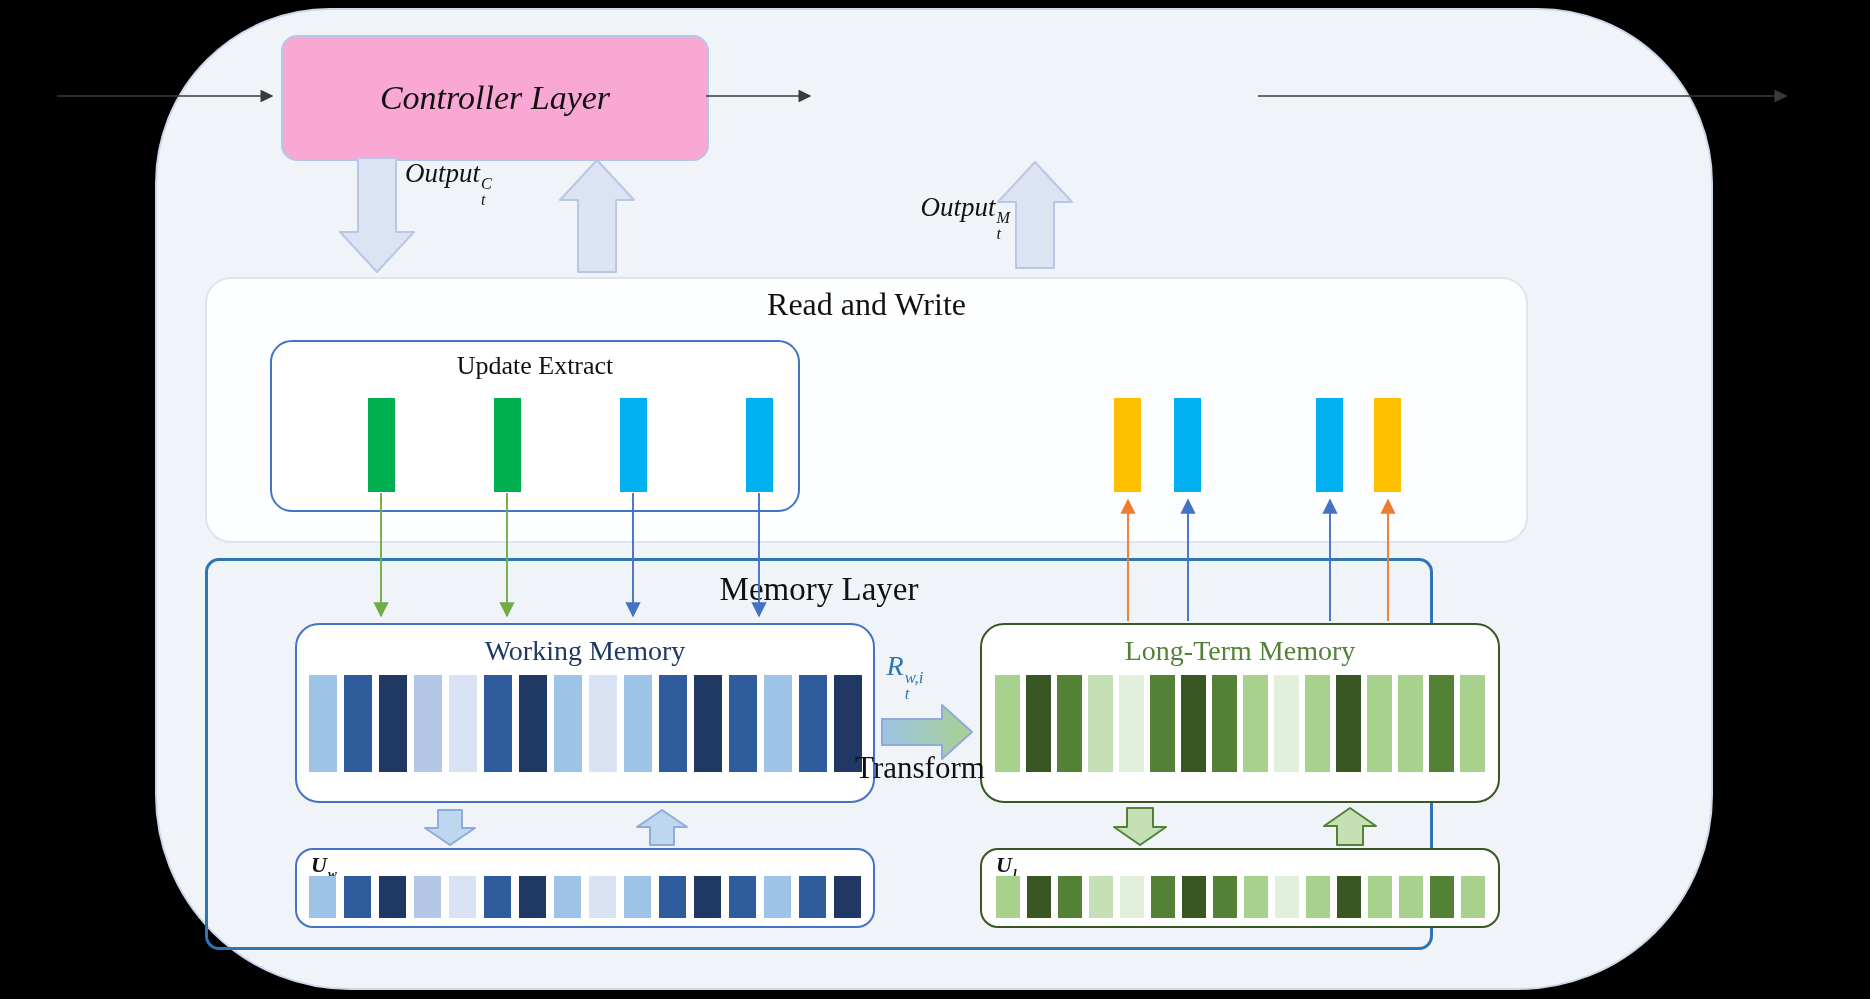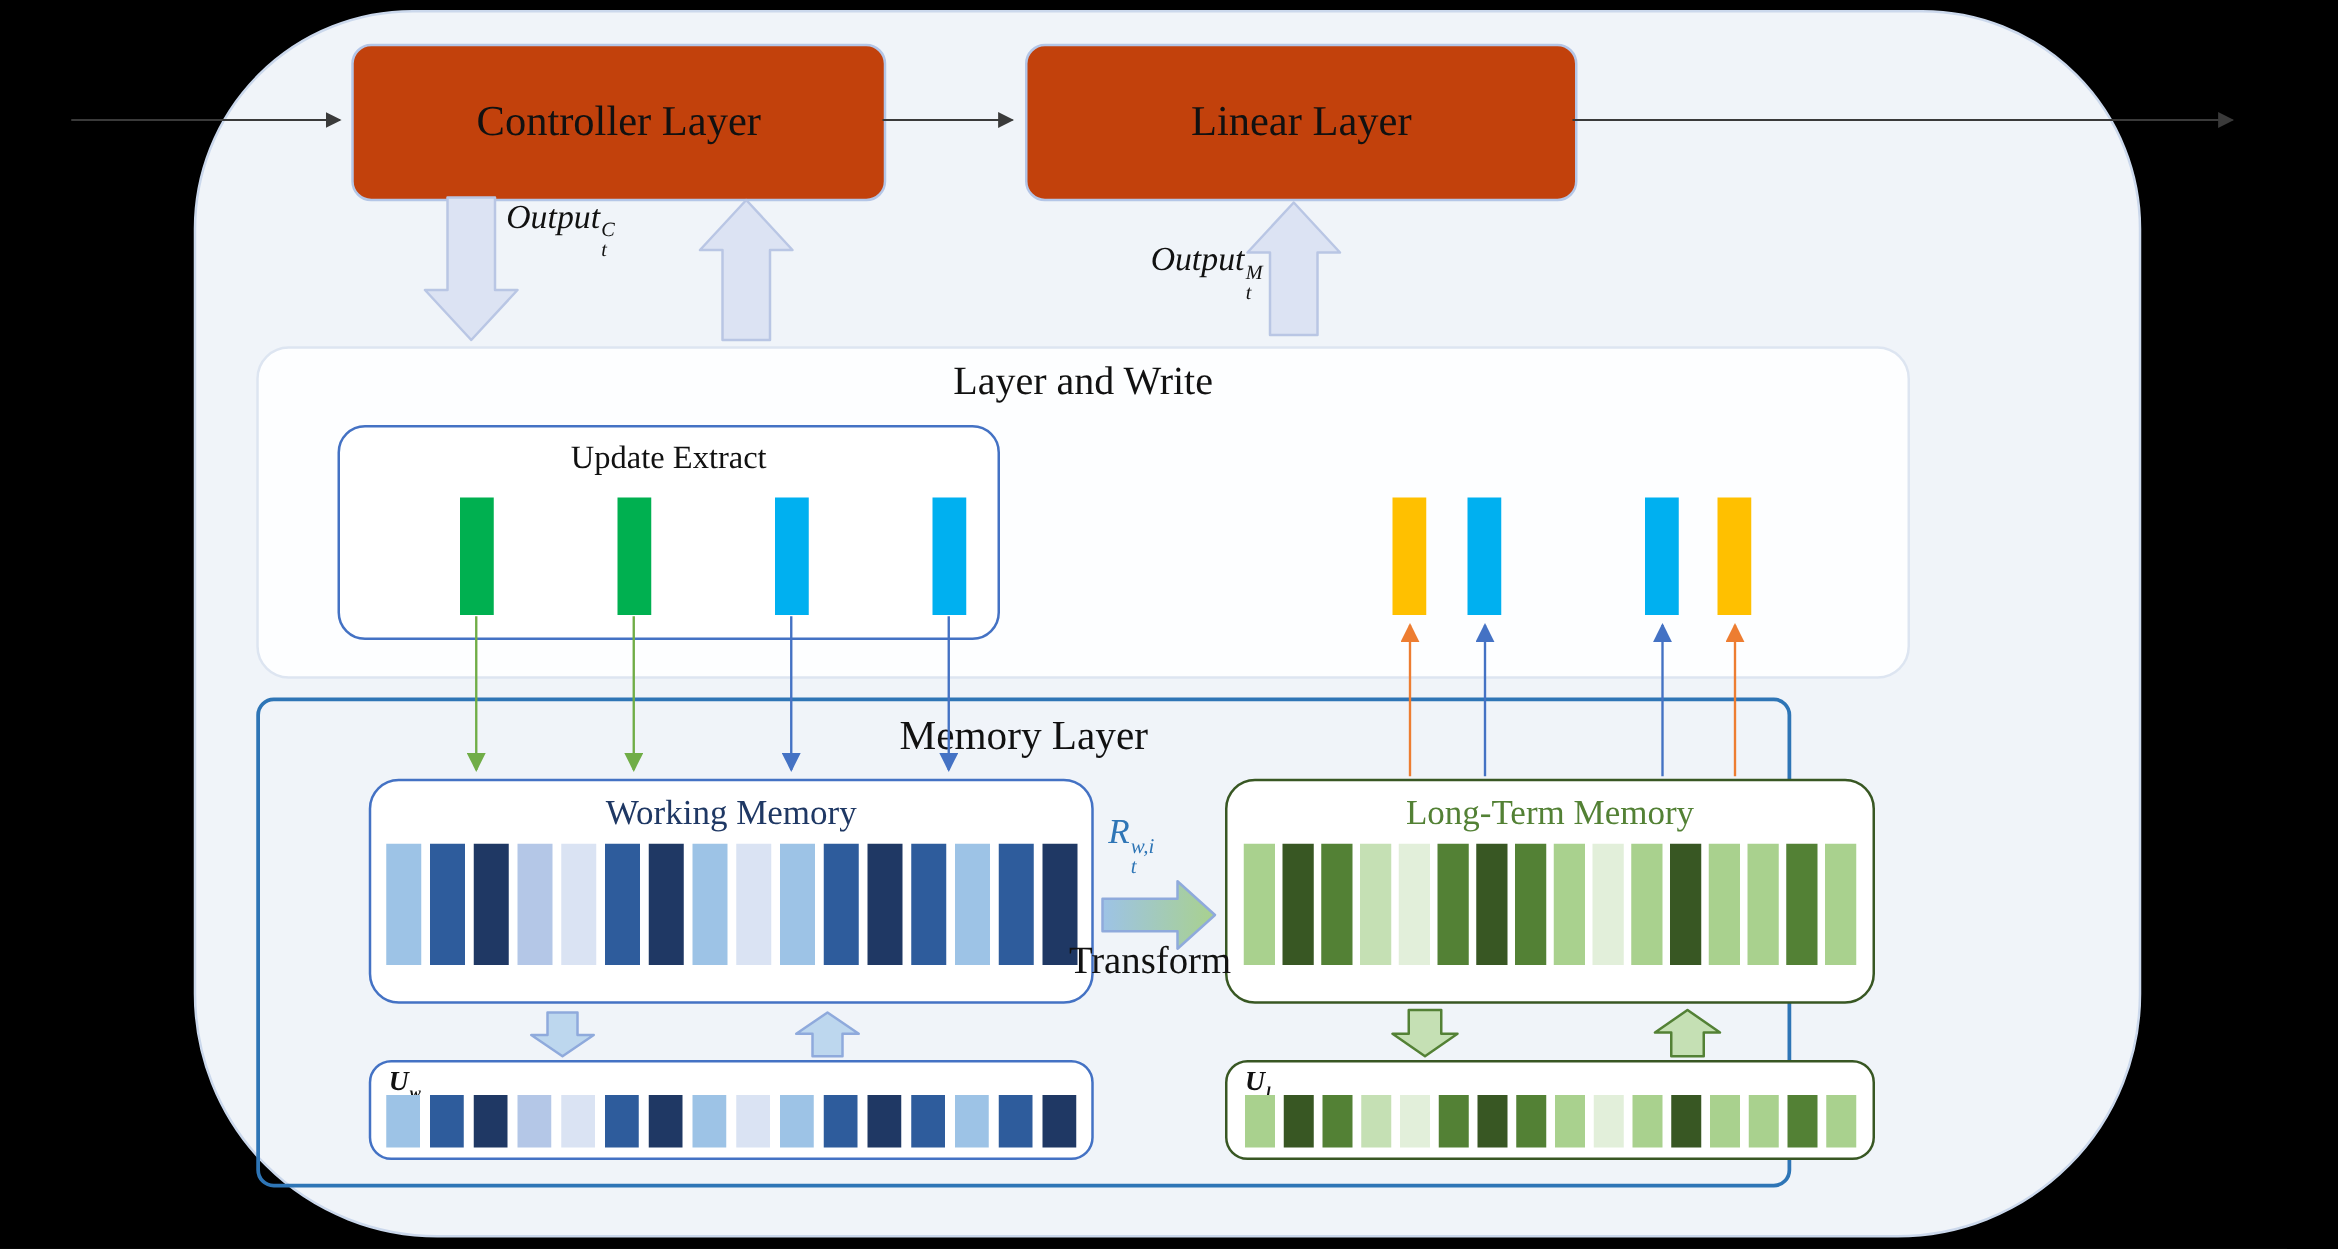--- a/index.html
+++ b/index.html
@@ -1,22 +1,22 @@
 <!DOCTYPE html>
 <html><head>
 <meta charset="utf-8">
 <style>
   html,body{margin:0;padding:0;background:#000;}
   .stage{position:relative;width:1870px;height:999px;background:#000;overflow:hidden;
          font-family:"Liberation Serif","DejaVu Serif",serif;color:#111;}
   .abs{position:absolute;}
   .panel{left:155px;top:8px;width:1558px;height:982px;background:#f0f4f9;
          border:2px solid #cbd8ec;border-radius:175px 175px 195px 195px;box-sizing:border-box;}
-  .node{position:absolute;background:#c2410c;border:2px solid #b4c6e7;border-radius:16px;
-        display:flex;align-items:center;justify-content:center;font-size:34px;}
+  .node{position:absolute;background:#f9a8d4;border:2px solid #b4c6e7;border-radius:16px;
+        display:flex;align-items:center;justify-content:center;font-size:34px;font-style:italic;}
   .ctrl{left:281px;top:35px;width:424px;height:122px;}
   .linear{left:820px;top:35px;width:438px;height:122px;}
   .rw-panel{position:absolute;left:205px;top:277px;width:1323px;height:266px;background:#fdfeff;
             border:2px solid #dde5f1;border-radius:26px;box-sizing:border-box;}
   .rw-title{text-align:center;margin-top:7px;font-size:32px;}
   .sub-box{position:absolute;background:#fff;border:2px solid #4472c4;border-radius:22px;box-sizing:border-box;}
   .update{left:270px;top:340px;width:530px;height:172px;}
   .extract{left:970px;top:340px;width:555px;height:172px;}
   .sub-title{text-align:center;margin-top:9px;font-size:26px;}
   .ml-box{position:absolute;left:205px;top:558px;width:1228px;height:392px;
@@ -54,39 +54,36 @@
 </head>
 <body>
 
 <div class="stage">
 
   <div class="panel abs"></div>
 
   <div class="node ctrl">
     <span>Controller Layer</span>
   </div>
-  <div class="node linear">
-    <span>Linear Layer</span>
-  </div>
 
   <div class="abs math lab-outc">
     <span class="mbase">Output</span><span class="mstack">
         <span class="msup">C</span>
         <span class="msub">t</span>
       </span>
   </div>
   <div class="abs math lab-outm">
     <span class="mbase">Output</span><span class="mstack">
         <span class="msup">M</span>
         <span class="msub">t</span>
       </span>
   </div>
 
   <div class="rw-panel">
-    <div class="rw-title">Layer and Write</div>
+    <div class="rw-title">Read and Write</div>
   </div>
   <div class="sub-box update">
     <div class="sub-title">Update Extract</div>
   </div>
   <div class="io-layer">
       <div style="left: 368px; background: rgb(0, 176, 80);"></div>
       <div style="left: 494px; background: rgb(0, 176, 80);"></div>
       <div style="left: 620px; background: rgb(0, 176, 240);"></div>
       <div style="left: 746px; background: rgb(0, 176, 240);"></div>
     </div>

